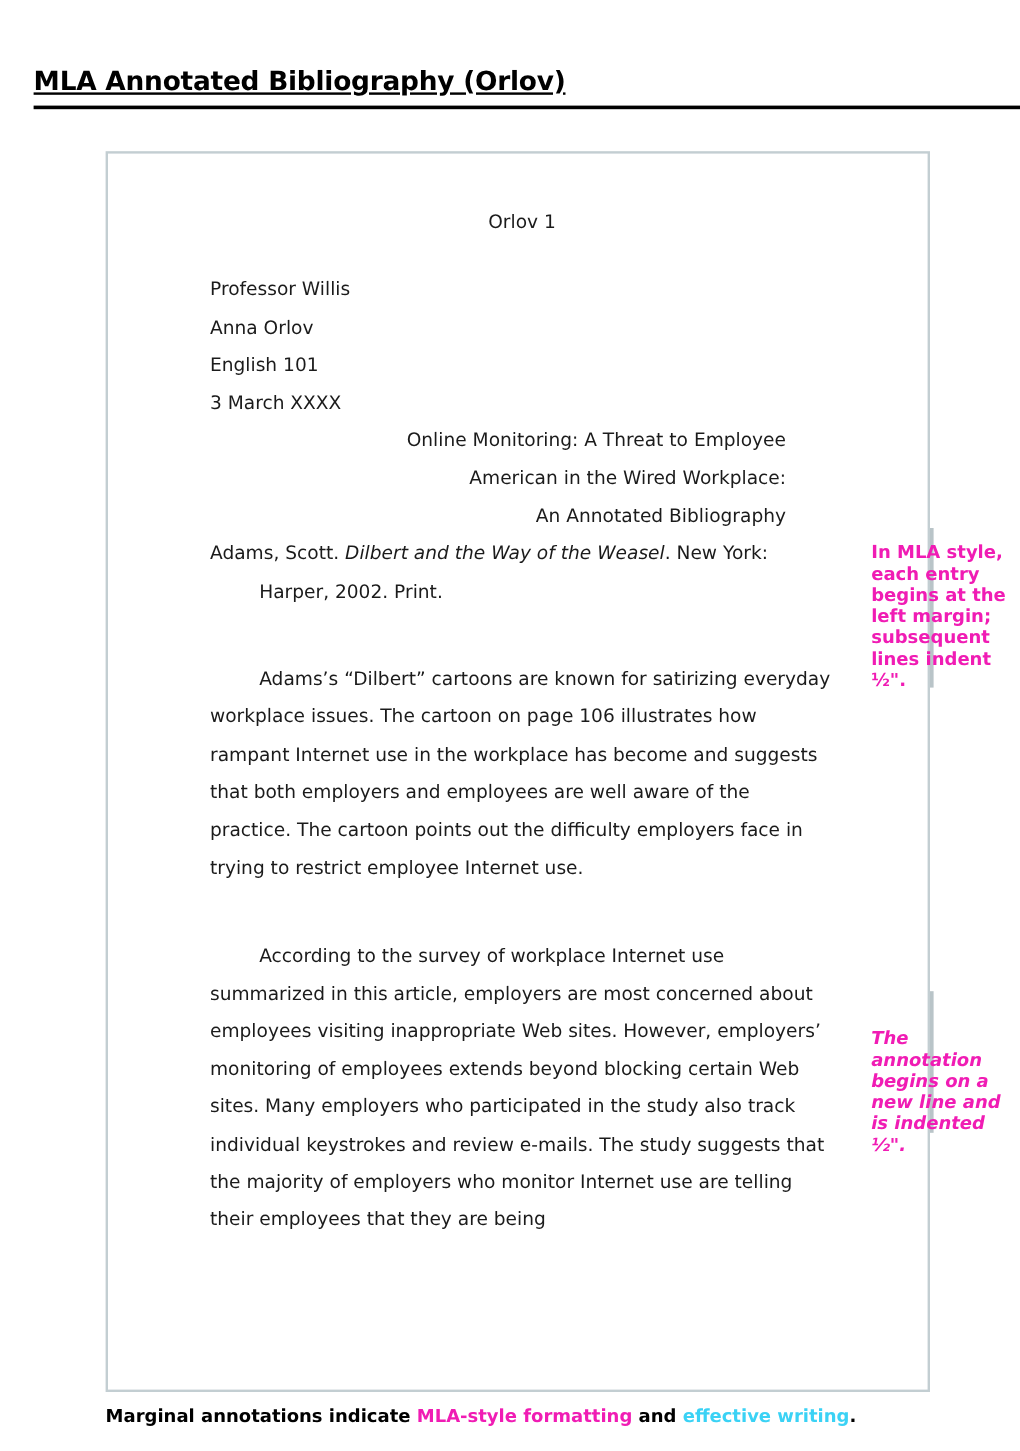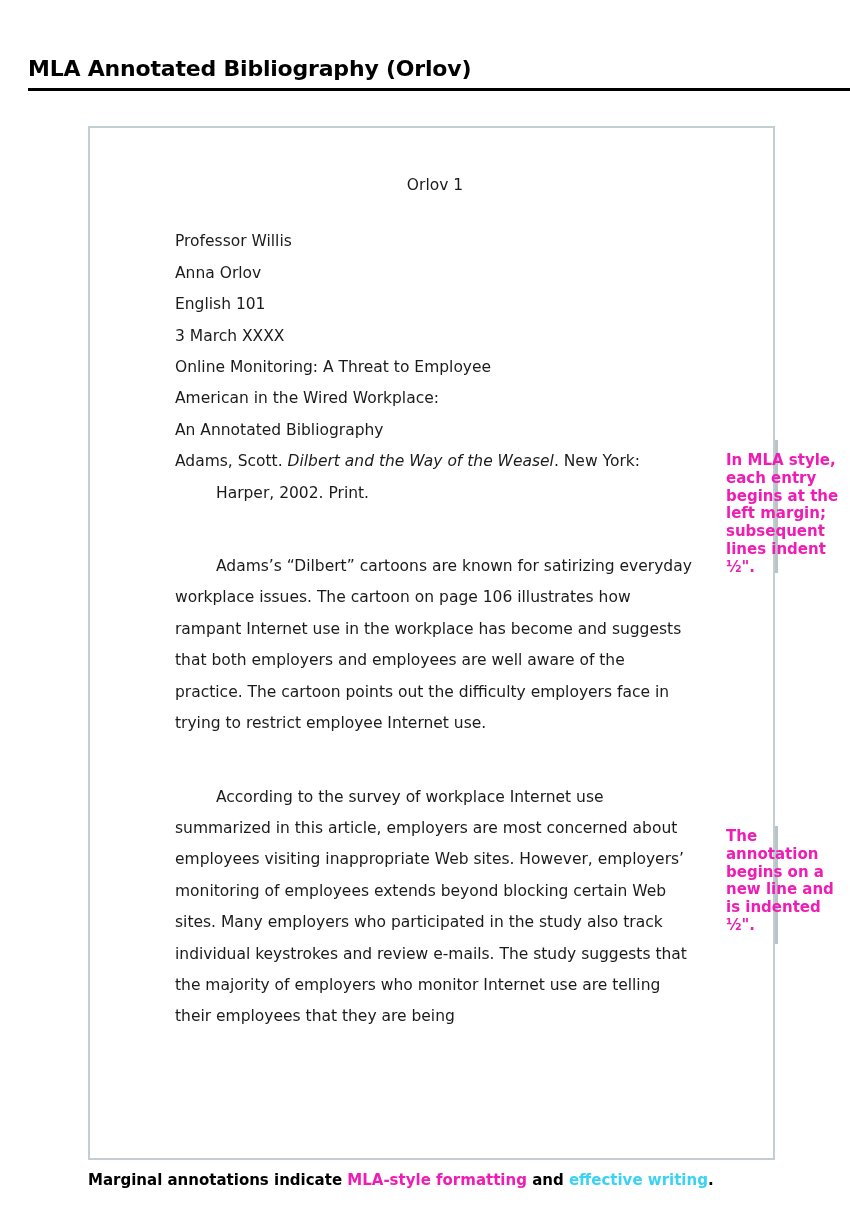--- a/index.html
+++ b/index.html
@@ -19,20 +19,21 @@
   #page-heading {
     position: absolute;
     left: 28px;
     top: 56px;
     font-family: "DejaVu Sans", sans-serif;
     font-weight: bold;
     font-size: 22px;
     letter-spacing: -0.2px;
     color: #000000;
     white-space: nowrap;
+    text-decoration: underline;
   }
   #heading-rule {
     position: absolute;
     left: 28px;
     top: 88px;
     width: 822px;
     height: 3px;
     background: #000000;
   }
 
@@ -60,21 +61,21 @@
     line-height: 31.4px;
   }
   .running-head {
     text-align: center;
     padding-right: 0px;
     margin-top: 44px;
     margin-bottom: 25px;
   }
   .head-line { white-space: nowrap; }
   .title-line {
-    text-align: left;
+    text-align: right;
     padding-right: 40px;
   }
   .entry {
     padding-left: 41px;
     text-indent: -41px;
   }
   .annotation {
     text-indent: 41px;
     margin-top: 42px;
   }
@@ -93,21 +94,21 @@
     position: absolute;
     left: 726px;
     width: 118px;
     font-family: "DejaVu Sans", sans-serif;
     font-weight: bold;
     font-size: 15px;
     line-height: 17.8px;
     color: #f01cb4;
   }
   #margin-note-1 { top: 452px; }
-  #margin-note-2 { top: 828px; }
+  #margin-note-2 { top: 857px; font-style: italic; }
 
   
   #footer-caption {
     position: absolute;
     left: 88px;
     top: 1171px;
     font-family: "DejaVu Sans", sans-serif;
     font-weight: bold;
     font-size: 15px;
     color: #000000;

